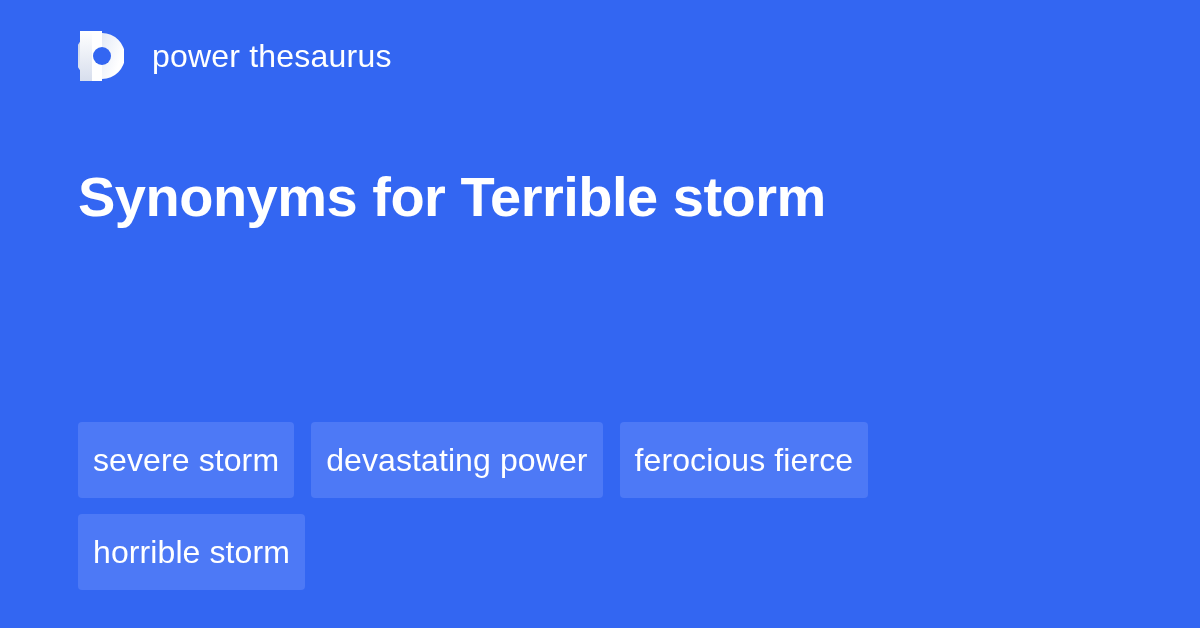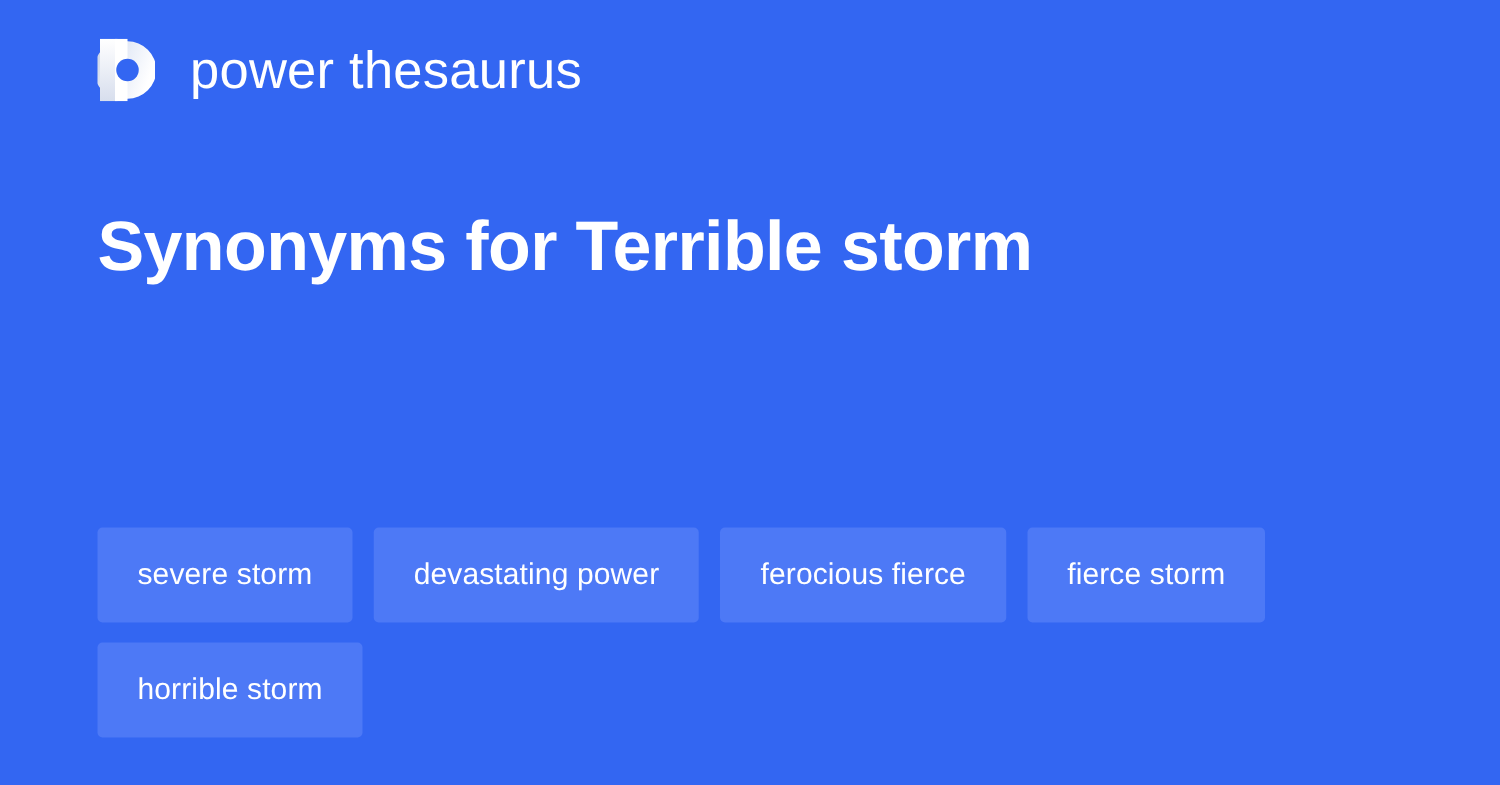--- a/index.html
+++ b/index.html
@@ -37,21 +37,21 @@
   .brand-logo {
     width: 46px;
     height: 50px;
     display: block;
     flex: 0 0 auto;
   }
 
   .brand-name {
     margin-left: 28px;
     color: #ffffff;
-    font-size: 42px;
+    font-size: 32px;
     line-height: 1;
     font-weight: 400;
     letter-spacing: 0.2px;
     white-space: nowrap;
   }
 
   
   .headline {
     position: absolute;
     left: 78px;
@@ -76,25 +76,25 @@
     gap: 16px 17px;
     align-content: flex-start;
   }
 
   .chip {
     box-sizing: border-box;
     height: 76px;
     display: flex;
     align-items: center;
     justify-content: center;
-    padding: 0 32px;
+    padding: 0 15px;
     background: #4d79f6;
     border-radius: 4px;
     color: #ffffff;
-    font-size: 24px;
+    font-size: 32px;
     line-height: 1;
     font-weight: 400;
     white-space: nowrap;
     letter-spacing: 0.1px;
   }
 </style>
 </head>
 <body>
 
 <div class="page">
@@ -122,17 +122,16 @@
     </span>
     <span class="brand-name">power thesaurus</span>
   </div>
 
   <h1 class="headline">Synonyms for Terrible storm</h1>
 
   <div class="chips">
     <div class="chip">severe storm</div>
     <div class="chip">devastating power</div>
     <div class="chip">ferocious fierce</div>
-    <div class="chip">fierce storm</div>
     <div class="chip">horrible storm</div>
   </div>
 
 </div>
 
 </body></html>

